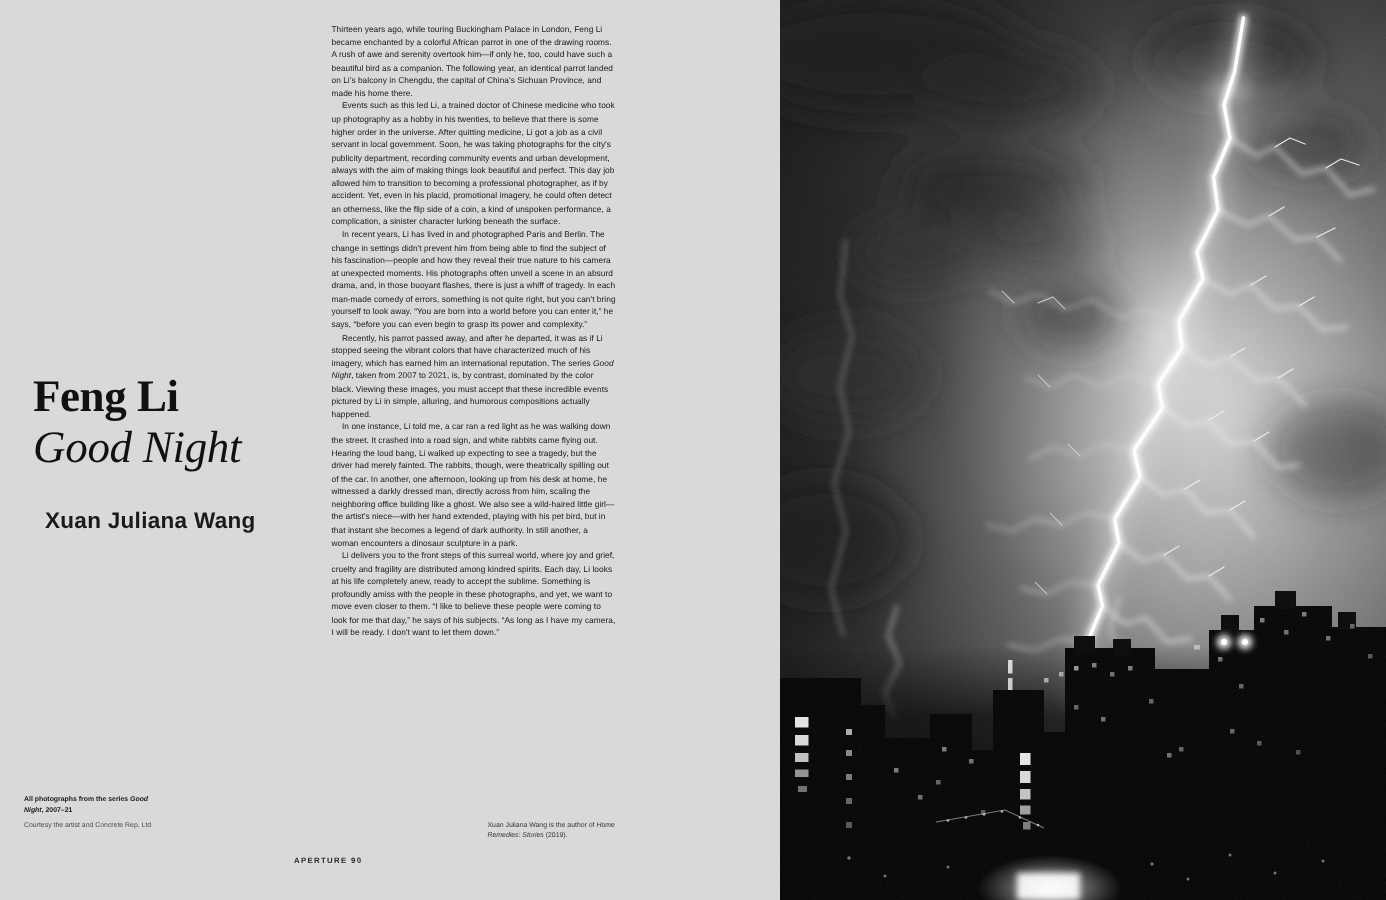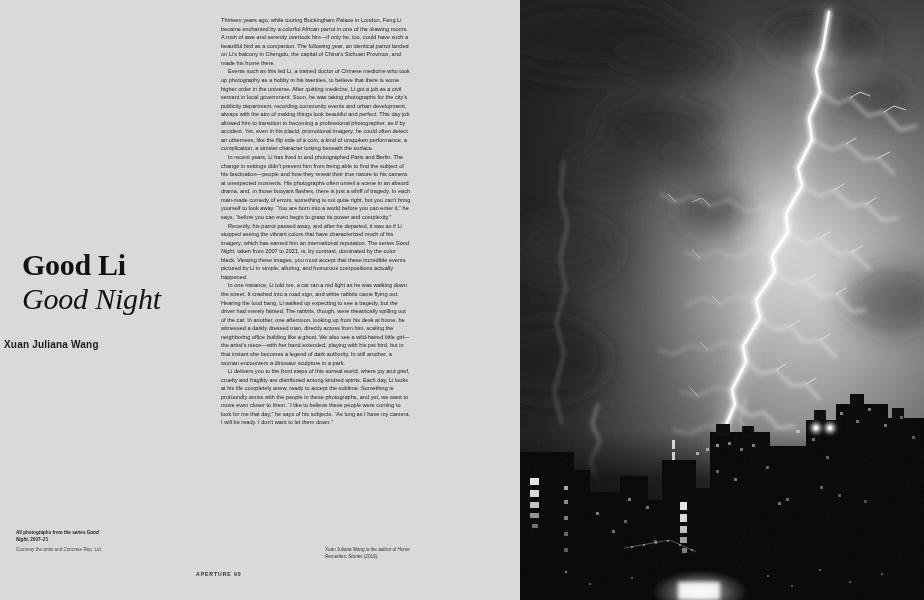--- a/index.html
+++ b/index.html
@@ -44,25 +44,25 @@
     font-style: italic;
     font-weight: 400;
     font-size: 30px;
     line-height: 1.05;
     letter-spacing: -0.2px;
     color: #111111;
     margin: 2px 0 0 0;
   }
   .byline {
     position: absolute;
-    left: 4px;
+    left: 30px;
     top: 339px;
     font-family: "Liberation Sans", sans-serif;
     font-weight: 700;
-    font-size: 10px;
+    font-size: 15px;
     letter-spacing: 0.2px;
     color: #1a1a1a;
     text-align: right;
   }
 
   .photo-credit {
     position: absolute;
     left: 16px;
     top: 529px;
     width: 96px;
@@ -143,21 +143,21 @@
   .photo svg { display: block; }
 </style>
 </head>
 <body>
 
 <div class="spread">
 
   <div class="left-page">
 
     <div class="title-block">
-      <h1 class="title-name">Good Li</h1>
+      <h1 class="title-name">Feng Li</h1>
       <h2 class="title-series">Good Night</h2>
     </div>
 
     <div class="byline">Xuan Juliana Wang</div>
 
     <div class="photo-credit">
       <span class="strong">All photographs from</span>
       <span class="strong">the series </span><span class="ital">Good Night</span><span class="strong">,</span>
       <span class="strong">2007–21</span>
       <span class="courtesy">Courtesy the artist and Concrete Rep. Ltd</span>

